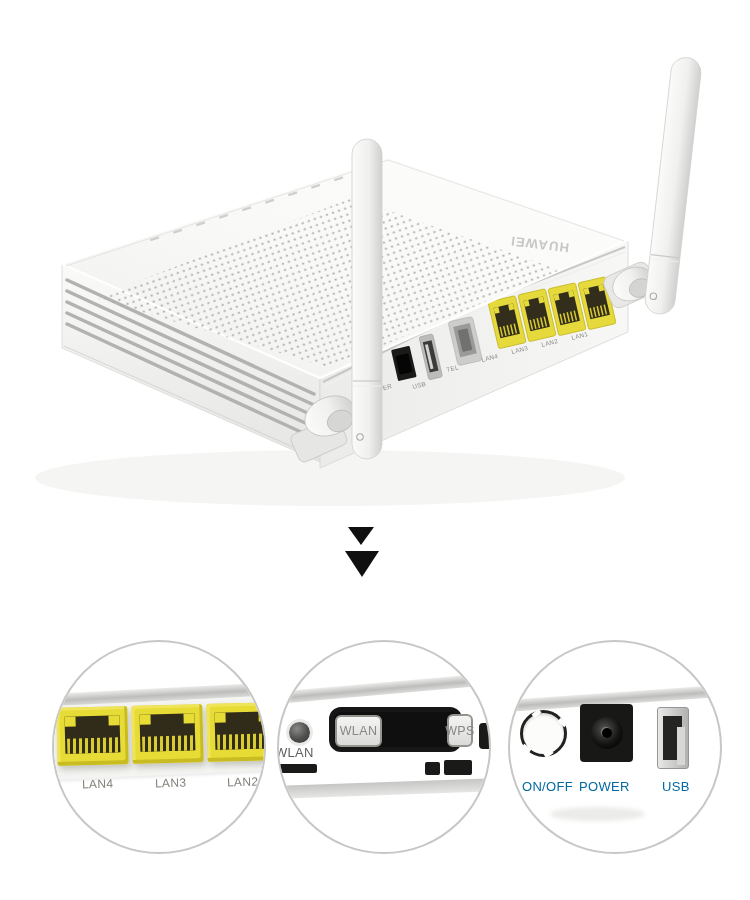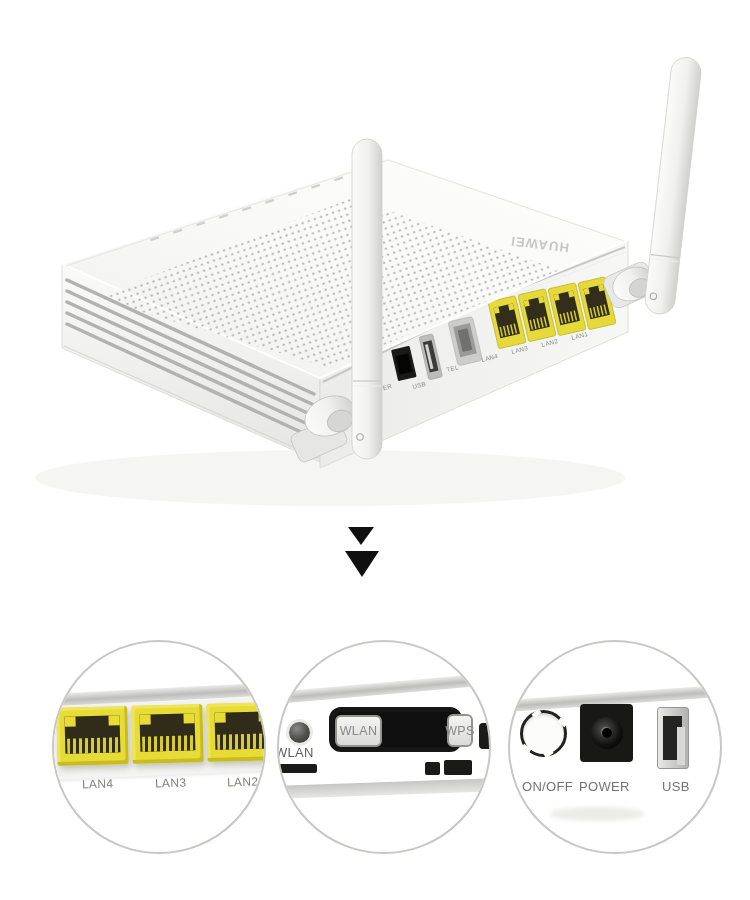--- a/index.html
+++ b/index.html
@@ -8,21 +8,21 @@
   svg text{font-family:"Liberation Sans", sans-serif;}
 
   
   .co{position:absolute;width:210px;height:210px;border-radius:50%;
       border:2px solid #c7c7c5;background:#fff;overflow:hidden;}
   #co-lan{left:52px;top:640px;}
   #co-ctrl{left:277px;top:640px;}
   #co-pwr{left:508px;top:640px;}
   .band{position:absolute;left:-20px;width:260px;
         background:linear-gradient(180deg,#ebebe9 0%,#bdbdbb 55%,#dcdcda 100%);}
-  .cap{position:absolute;font-size:13px;color:#737373;letter-spacing:.3px;white-space:nowrap;}
+  .cap{position:absolute;font-size:13px;color:#0369a1;letter-spacing:.3px;white-space:nowrap;}
 
   
   .c1-band{top:46px;height:13px;transform:rotate(-3deg);}
   .c1-panel{position:absolute;left:-15px;top:59px;width:250px;height:74px;background:#f4f4f2;
             transform:rotate(-2.5deg);box-shadow:0 2px 3px rgba(0,0,0,.08);}
   .lanport{position:absolute;width:71px;height:58px;background:#e7db36;border-radius:3px;
            transform:rotate(-1.5deg);
            box-shadow:2px 4px 6px rgba(60,60,40,.25), inset -3px -4px 0 #c9bb22, inset 3px 3px 0 #f0e55a;}
   .lp-in{position:absolute;left:8px;top:9px;right:8px;bottom:12px;background:#302c19;}
   .lp-tab{position:absolute;top:0;width:11px;height:10px;background:#e7db36;}

